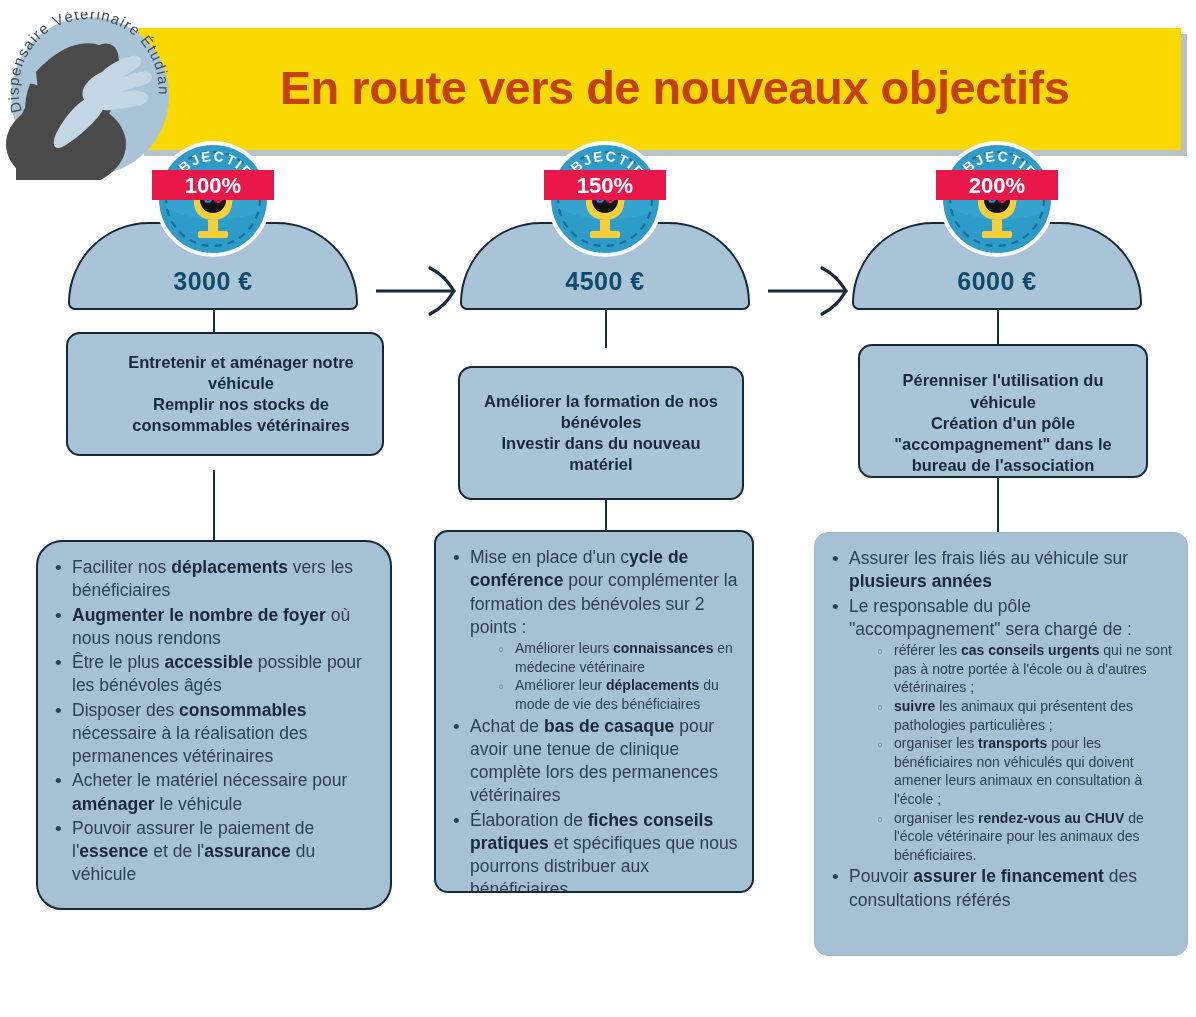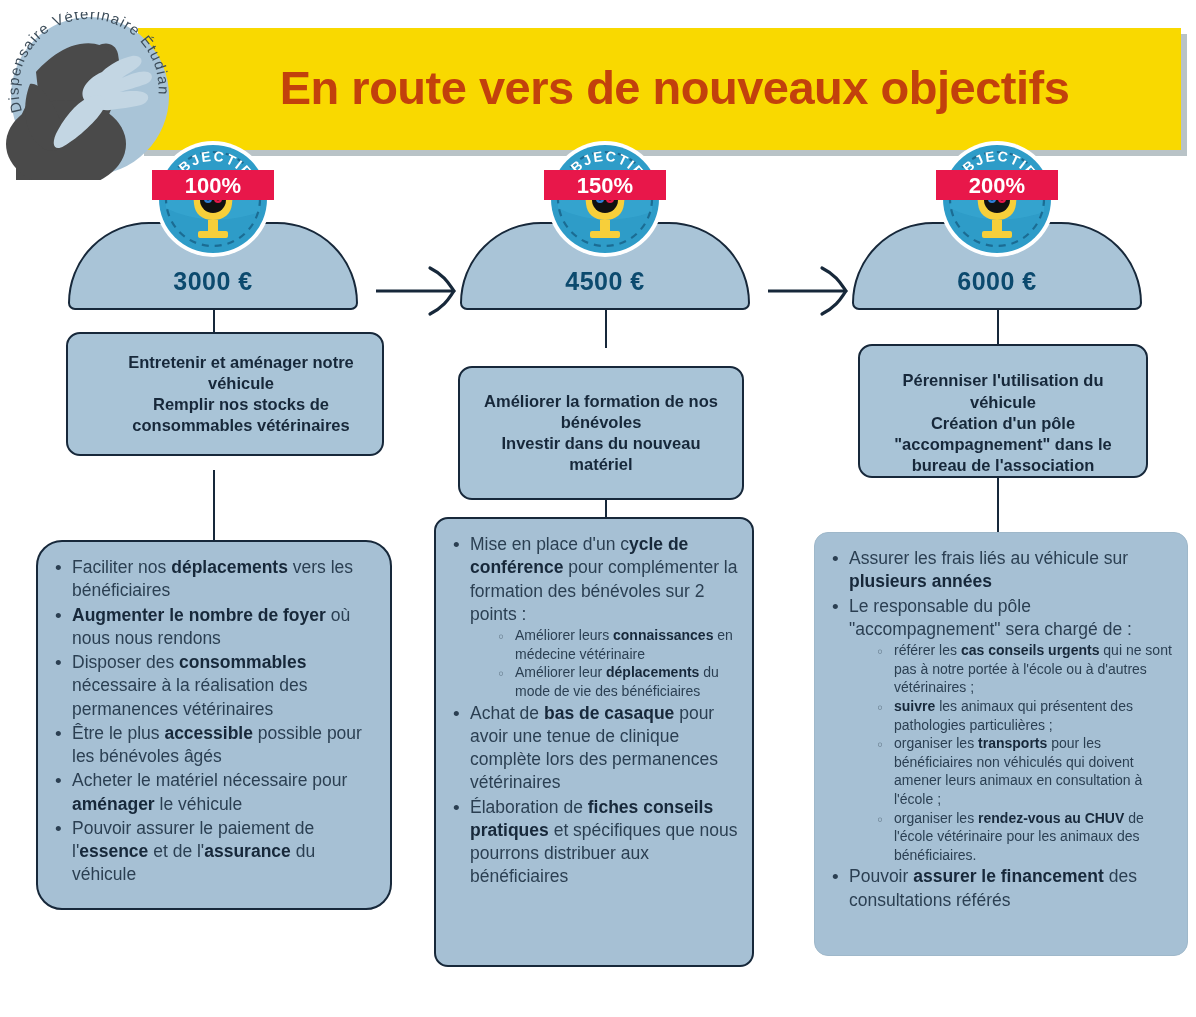--- a/index.html
+++ b/index.html
@@ -263,22 +263,22 @@
 
     <div class="goalbox" style="left:66px; top:332px; width:318px; height:124px;padding-left:32px;">
       <div class="goalbox-text">Entretenir et aménager notre véhicule
 Remplir nos stocks de consommables vétérinaires</div>
     </div>
 
     <div class="detailbox" style="left:36px; top:540px; width:356px; height:370px;border-radius:26px;">
       <ul class="blist">
           <li>Faciliter nos <b>déplacements</b> vers les bénéficiaires</li>
           <li><b>Augmenter le nombre de foyer</b> où nous nous rendons</li>
+          <li>Être le plus <b>accessible</b> possible pour les bénévoles âgés</li>
           <li>Disposer des <b>consommables</b> nécessaire à la réalisation des permanences vétérinaires</li>
-          <li>Être le plus <b>accessible</b> possible pour les bénévoles âgés</li>
           <li>Acheter le matériel nécessaire pour <b>aménager</b> le véhicule</li>
           <li>Pouvoir assurer le paiement de l'<b>essence</b> et de l'<b>assurance</b> du véhicule</li>
         </ul>
     </div>
   </div>
 
   <div class="col col-2">
     <div class="vline" style="left:213px; top:300px; height:48px;"></div>
     <div class="vline" style="left:213px; top:480px; height:58px;"></div>
 
@@ -313,21 +313,21 @@
       <path d="M -12,32 L -2,22 L -2,32 Z" fill="#a8093a"></path>
       <path d="M 134,62 L 124,72 L 124,62 Z" fill="#a8093a"></path>
       <text x="61" y="55" text-anchor="middle" font-family="Liberation Sans, sans-serif" font-size="22" font-weight="bold" fill="#ffffff">150%</text>
     </svg>
 
     <div class="goalbox" style="left:66px; top:346px; width:286px; height:134px;margin-top:20px;">
       <div class="goalbox-text">Améliorer la formation de nos bénévoles
 Investir dans du nouveau matériel</div>
     </div>
 
-    <div class="detailbox" style="left:42px; top:517px; width:320px; height:450px;">
+    <div class="detailbox" style="left:42px; top:530px; width:320px; height:363px;">
       <ul class="blist">
           <li>Mise en place d'un c<b>ycle de conférence</b> pour complémenter la formation des bénévoles sur 2 points :<ul class="sublist">
               <li>Améliorer leurs <b>connaissances</b> en médecine vétérinaire</li>
               <li>Améliorer leur <b>déplacements</b> du  mode de vie des bénéficiaires</li>
             </ul></li>
           <li>Achat de <b>bas de casaque</b> pour avoir une tenue de clinique complète lors des permanences vétérinaires</li>
           <li> Élaboration de <b>fiches conseils pratiques</b> et spécifiques que nous pourrons distribuer aux bénéficiaires</li>
         </ul>
     </div>
   </div>

